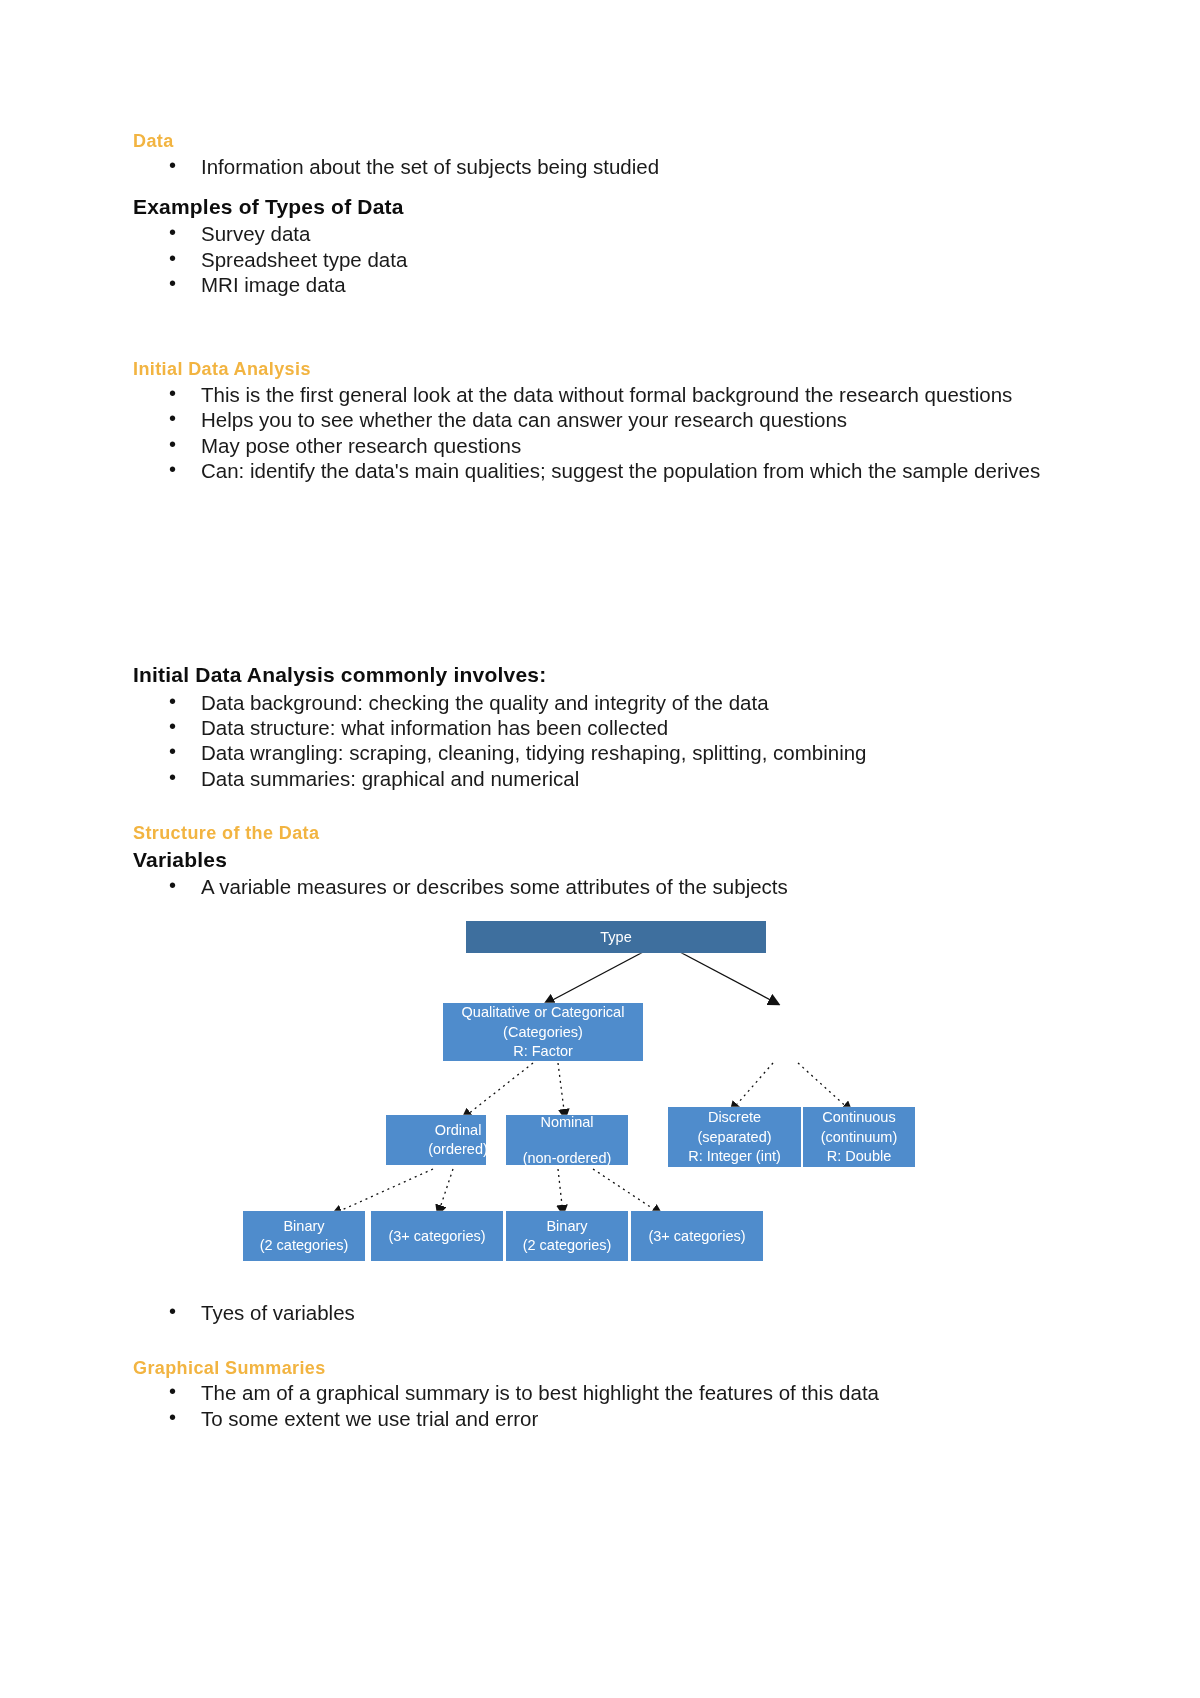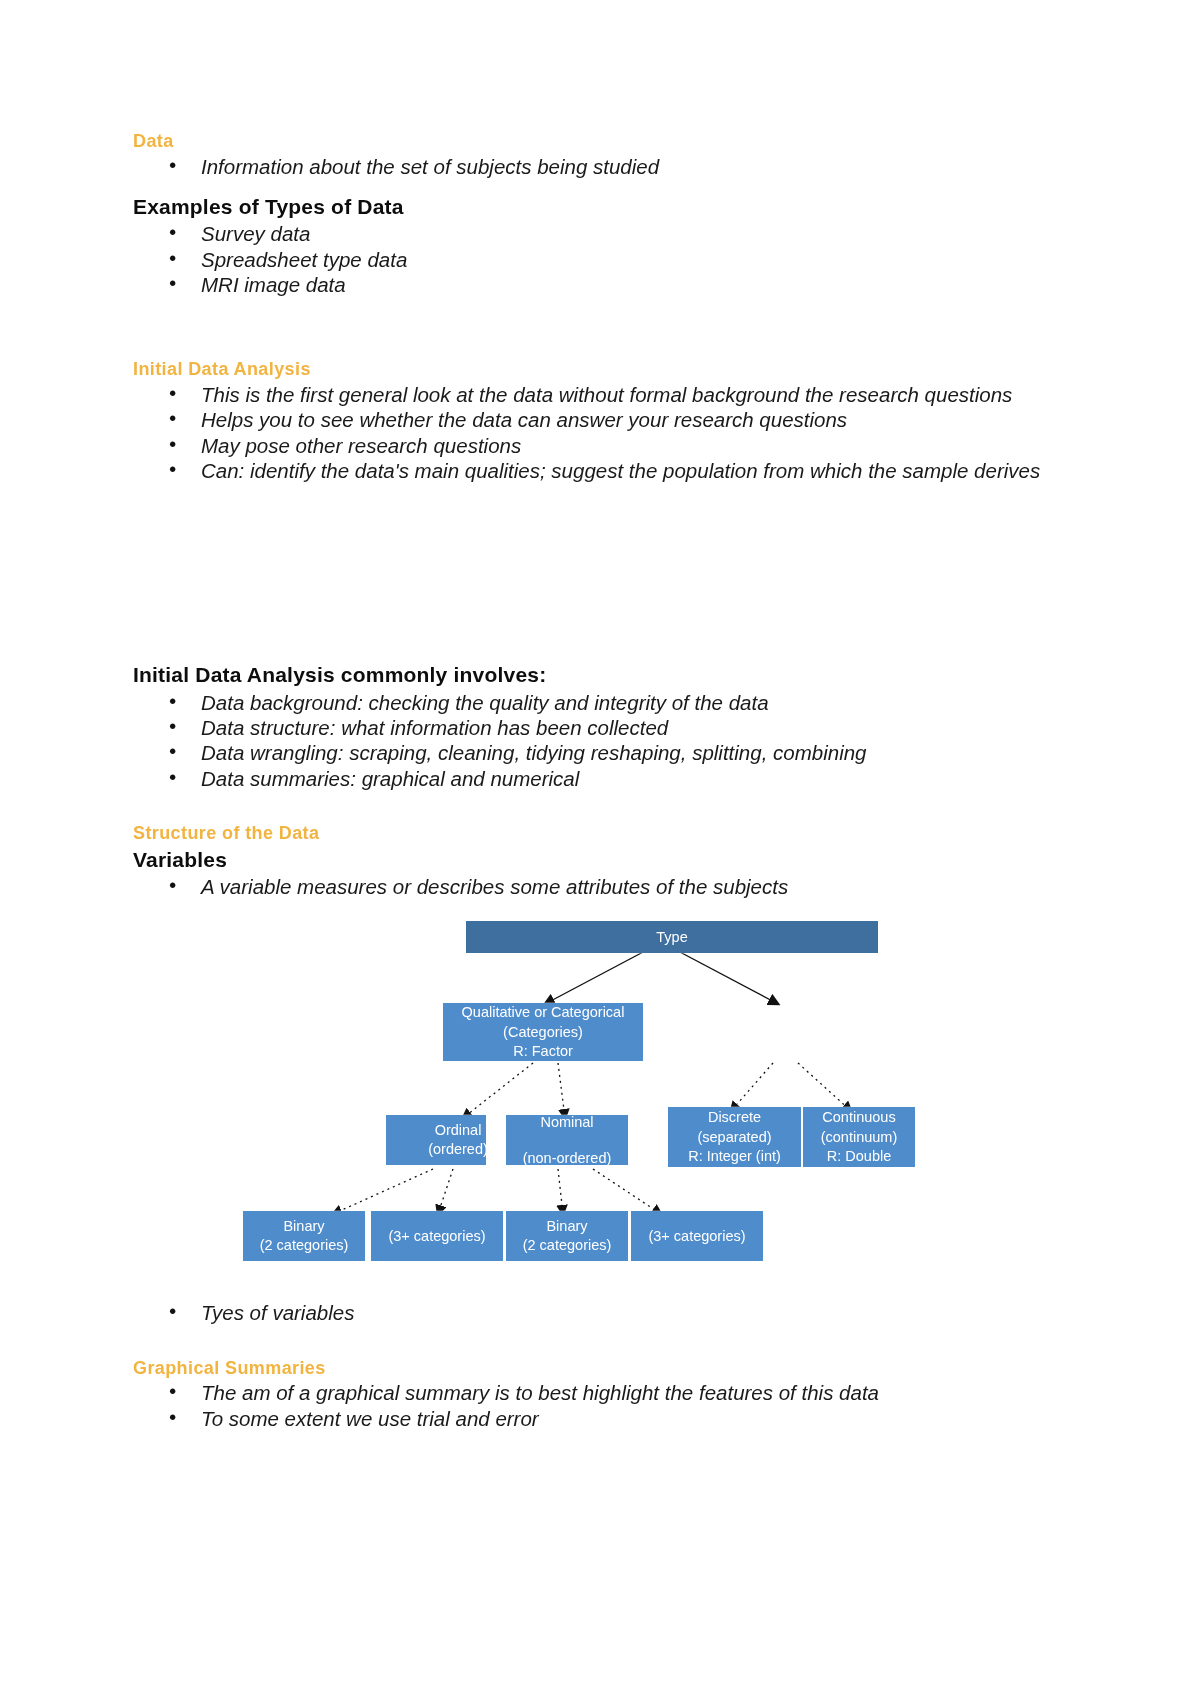--- a/index.html
+++ b/index.html
@@ -42,21 +42,20 @@
     font-weight: bold;
     color: #0d0d0d;
     margin: 0 0 2px 0;
     letter-spacing: 0.2px;
     line-height: 1.25;
   }
   ul.bullets {
     list-style: none;
     margin: 0;
     padding: 0;
-    font-style: italic;
   }
   ul.bullets > li {
     position: relative;
     padding-left: 68px;
     font-size: 20.5px;
     line-height: 1.19;
     color: #1a1a1a;
     margin: 0 0 1px 0;
   }
   ul.bullets > li::before {
@@ -176,21 +175,21 @@
 
         <line x1="300" y1="258" x2="200" y2="303" stroke="#111111" stroke-width="1.3" stroke-dasharray="2,4" marker-end="url(#ah)"></line>
 
         <line x1="320" y1="258" x2="305" y2="303" stroke="#111111" stroke-width="1.3" stroke-dasharray="2,4" marker-end="url(#ah)"></line>
 
         <line x1="425" y1="258" x2="430" y2="303" stroke="#111111" stroke-width="1.3" stroke-dasharray="2,4" marker-end="url(#ah)"></line>
 
         <line x1="460" y1="258" x2="528" y2="303" stroke="#111111" stroke-width="1.3" stroke-dasharray="2,4" marker-end="url(#ah)"></line>
       </svg>
 
-      <div class="node root" style="left:333px; top:10px; width:412px; height:32px;">
+      <div class="node root" style="left:333px; top:10px; width:300px; height:32px;">
         <span>Type</span>
       </div>
 
       <div class="node" style="left:310px; top:92px; width:200px; height:58px;">
         <span>Qualitative or Categorical</span>
         <span>(Categories)</span>
         <span>R: Factor</span>
       </div>
 
 

